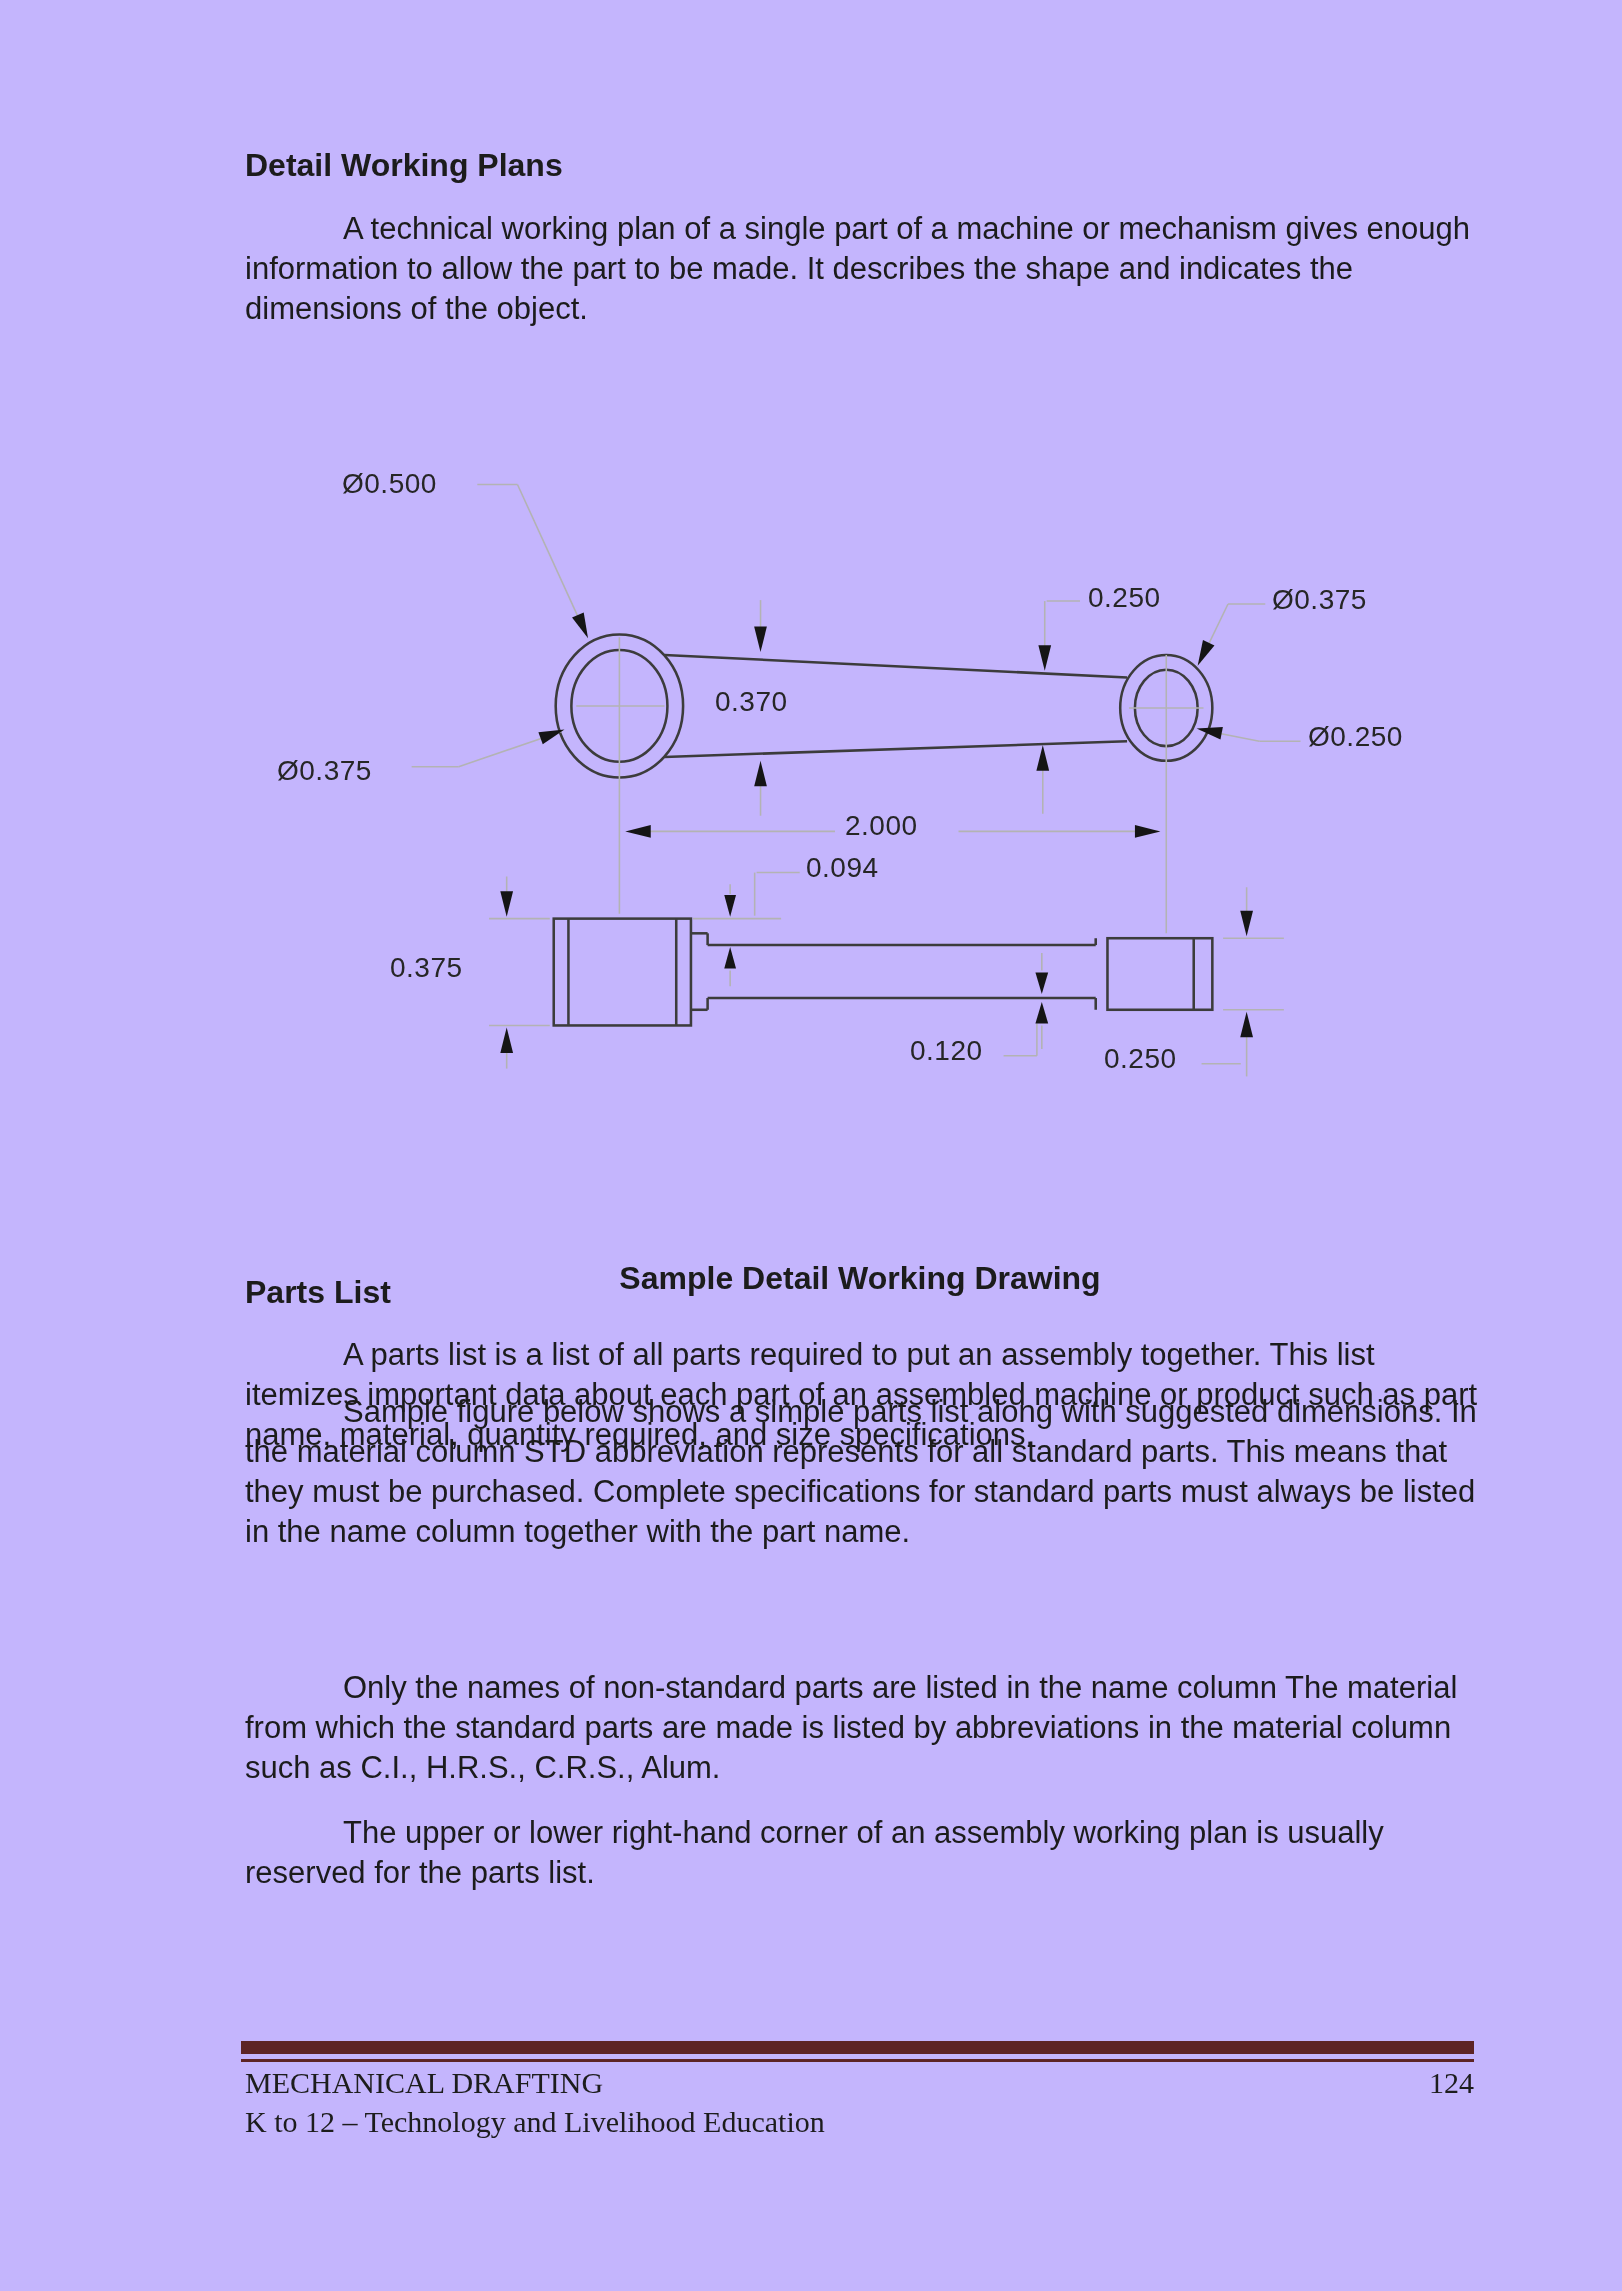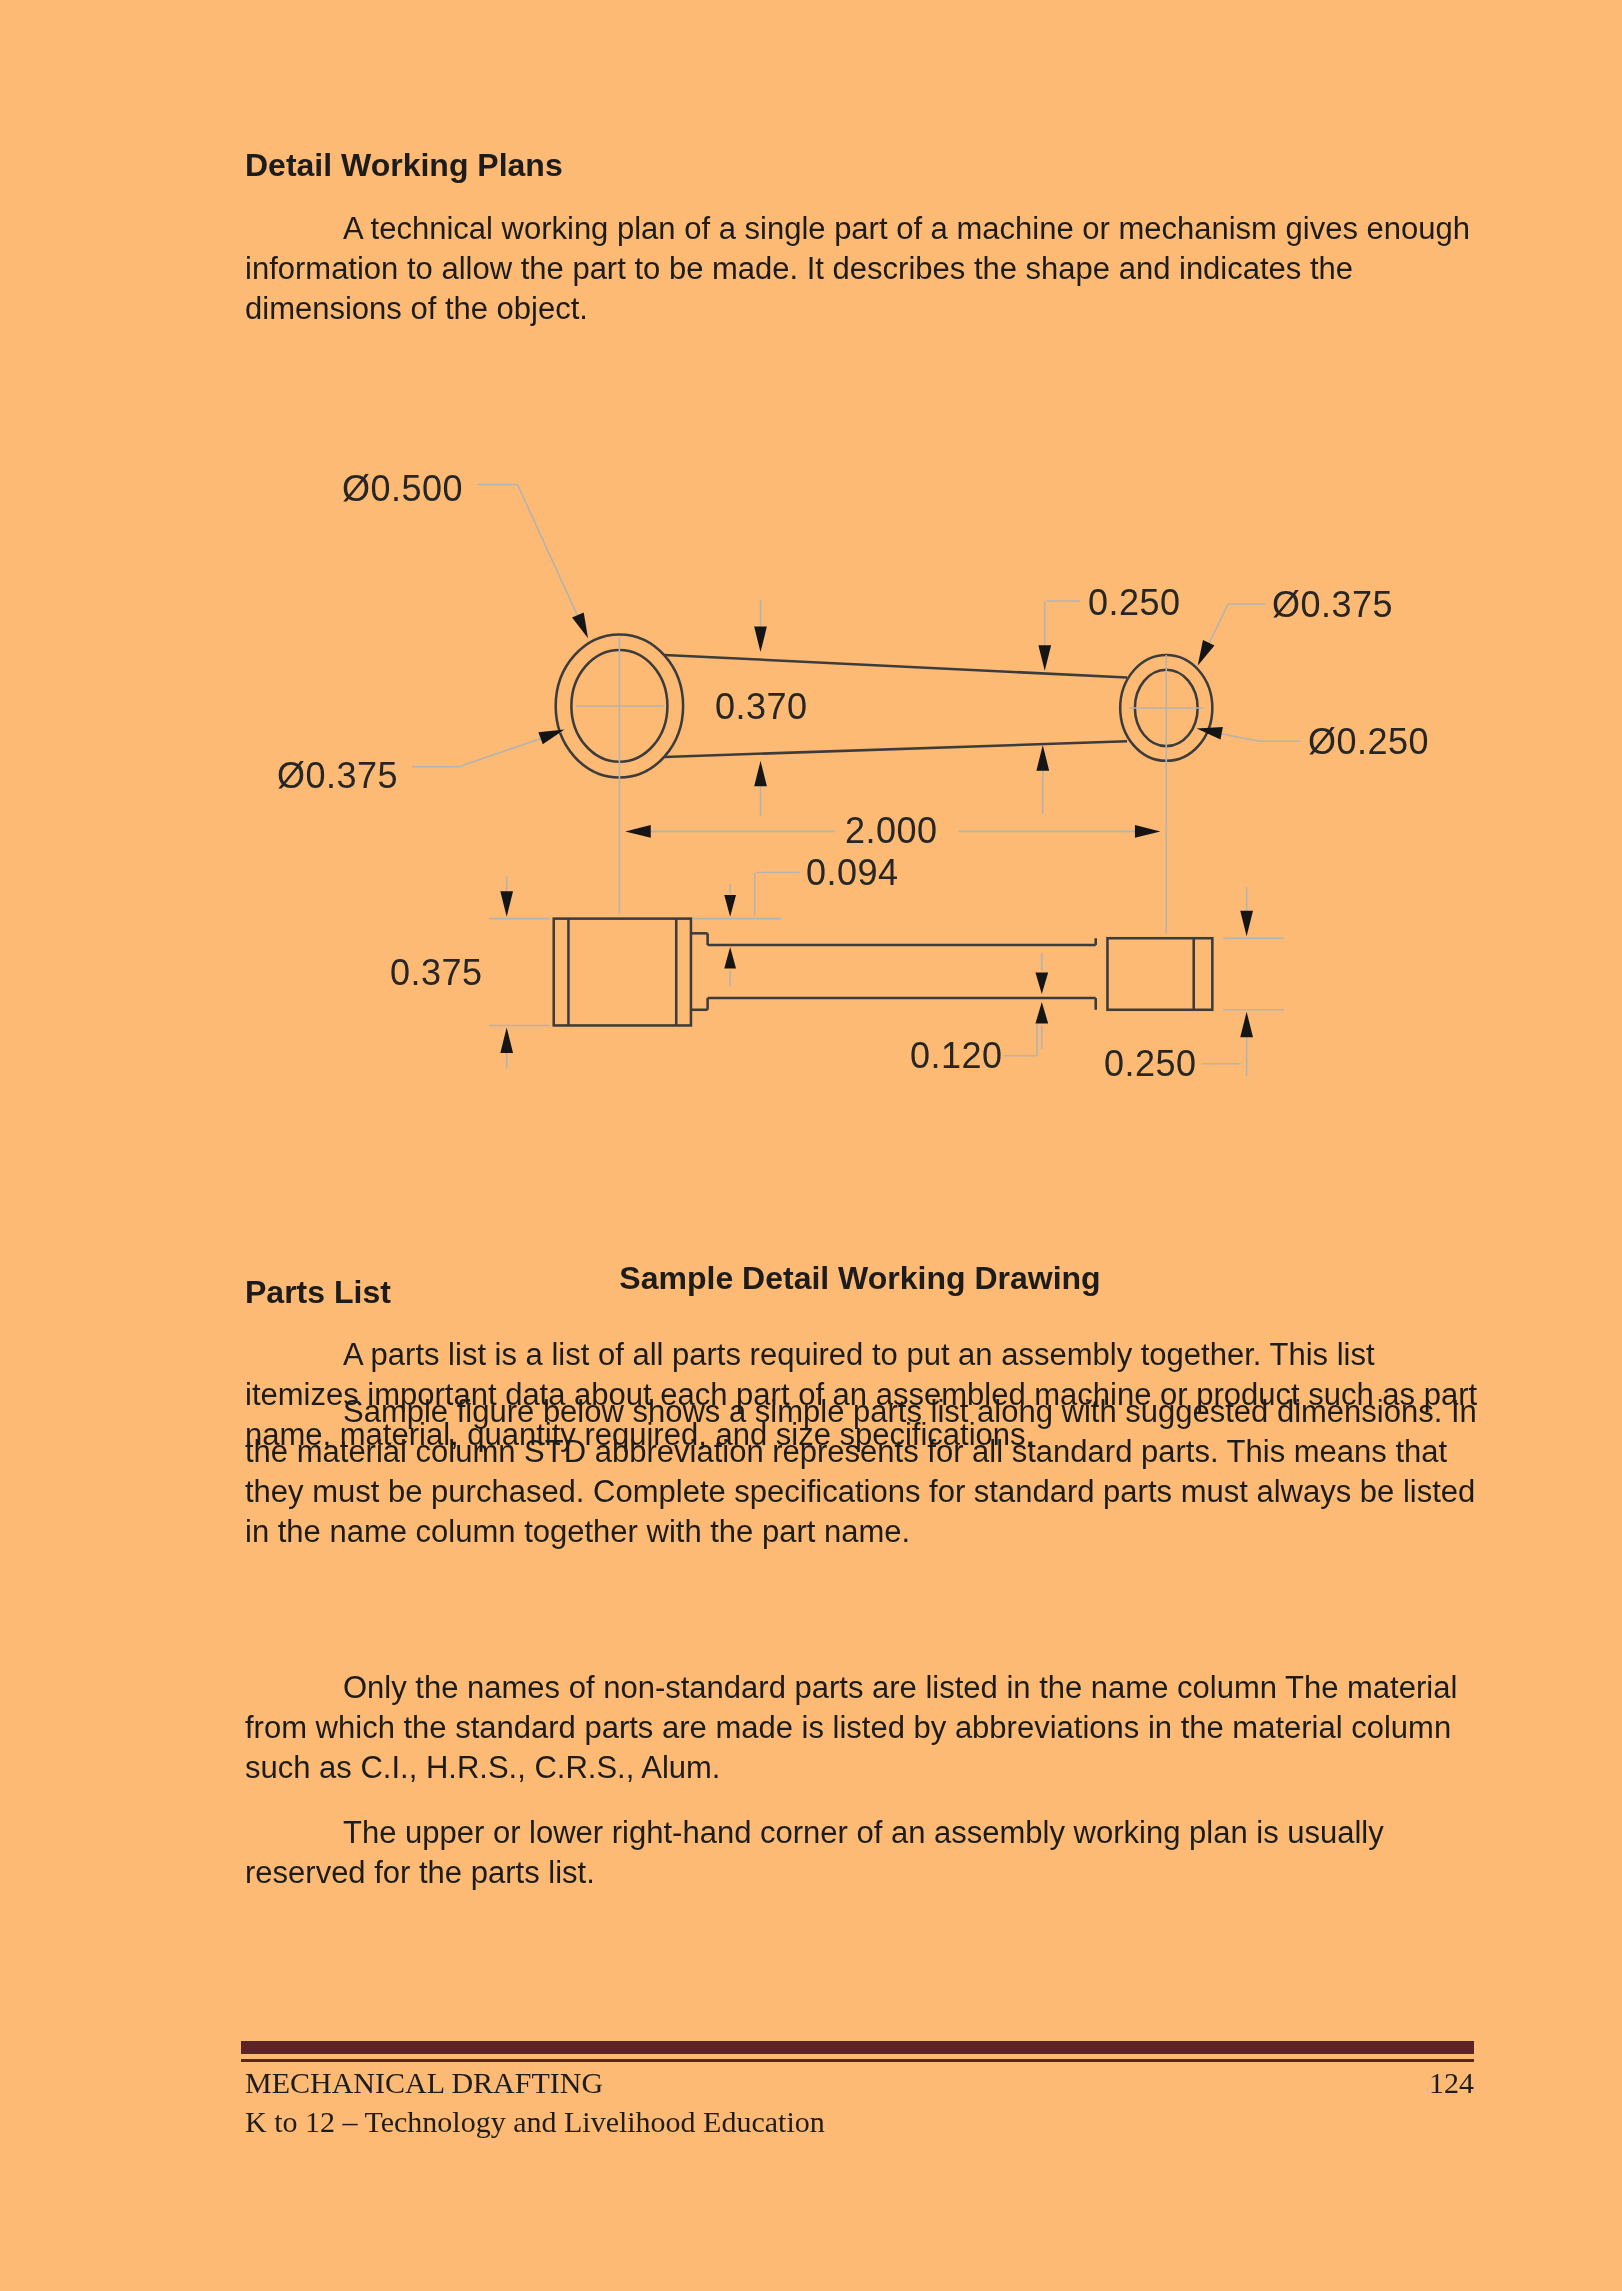--- a/index.html
+++ b/index.html
@@ -1,19 +1,19 @@
 <!DOCTYPE html>
 <html><head>
 <meta charset="utf-8">
 <style>
   html,body{margin:0;padding:0;background:#e8e8e8;}
   .page{
     position:relative;
     width:1622px;height:2292px;
-    background:#fdba74;
+    background:#c4b5fd;
     font-family:"Liberation Sans", sans-serif;
     color:#1c1c1c;
     overflow:hidden;
   }
   .h1{
     position:absolute;left:245px;top:147px;
     font-size:32px;font-weight:bold;white-space:nowrap;
   }
   .para{
     position:absolute;left:245px;width:1237px;
@@ -30,21 +30,21 @@
     position:absolute;left:245px;top:1260px;width:1230px;
     font-size:32px;font-weight:bold;text-align:center;
   }
   .h2{
     position:absolute;left:245px;top:1274px;
     font-size:32px;font-weight:bold;white-space:nowrap;
   }
   .drawing-svg{position:absolute;left:0;top:0;}
   .dim-label{
     position:absolute;
-    font-size:36px;color:#262626;white-space:nowrap;
+    font-size:28px;color:#262626;white-space:nowrap;
     letter-spacing:0.5px;
   }
   .footer-rule-thick{
     position:absolute;left:241px;top:2041px;width:1233px;height:12.7px;
     background:#5d2425;
   }
   .footer-rule-thin{
     position:absolute;left:241px;top:2059px;width:1233px;height:2.9px;
     background:#5d2425;
   }

